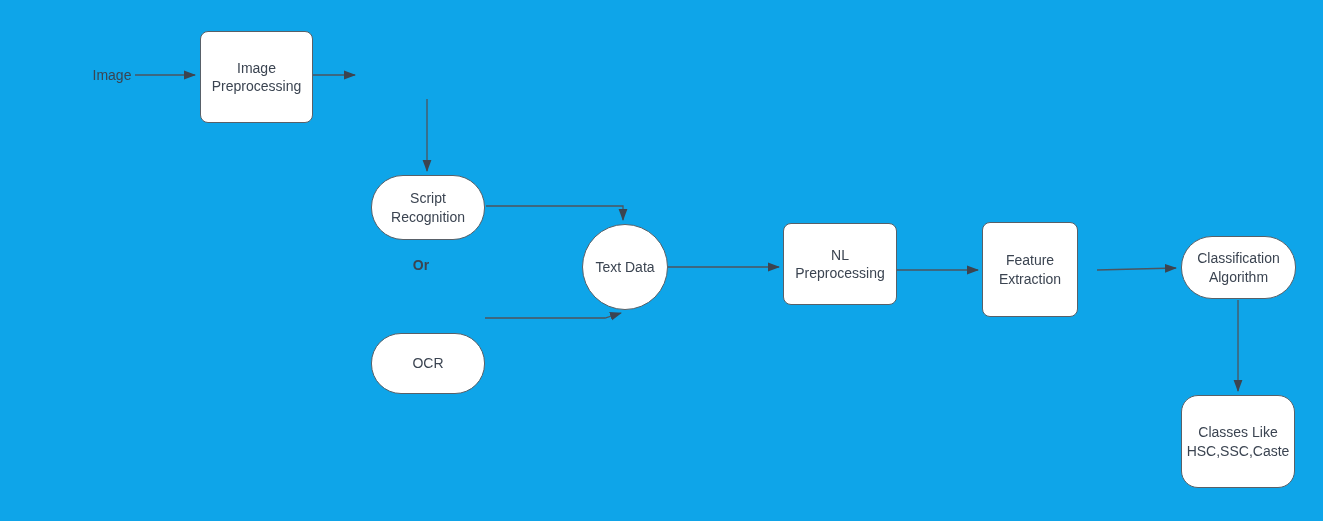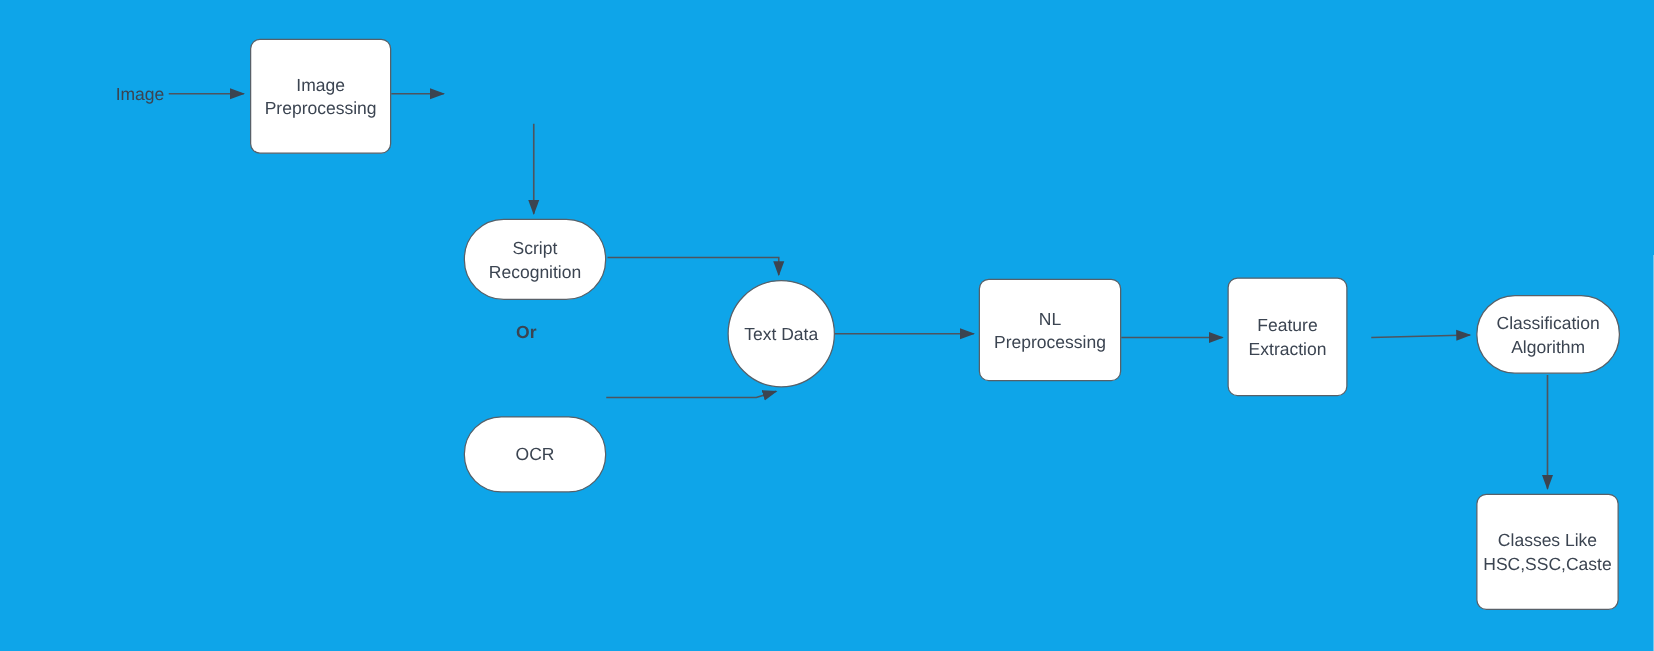--- a/index.html
+++ b/index.html
@@ -105,18 +105,18 @@
   <div class="node shape rect" style="left:982px; top:222px; width:96px; height:95px;">
     <span class="lbl">Feature
 Extraction</span>
   </div>
 
   <div class="node shape pill" style="left:1181px; top:236px; width:115px; height:63px; border-radius:31px;">
     <span class="lbl">Classification
 Algorithm</span>
   </div>
 
-  <div class="node shape rect" style="left:1181px; top:395px; width:114px; height:93px;">
+  <div class="node shape rect" style="left:1181px; top:395px; width:114px; height:93px;border-radius:17px;">
     <span class="lbl" style="white-space:pre; ">Classes Like
 HSC,SSC,Caste</span>
   </div>
 
 </div>
 
 </body></html>

